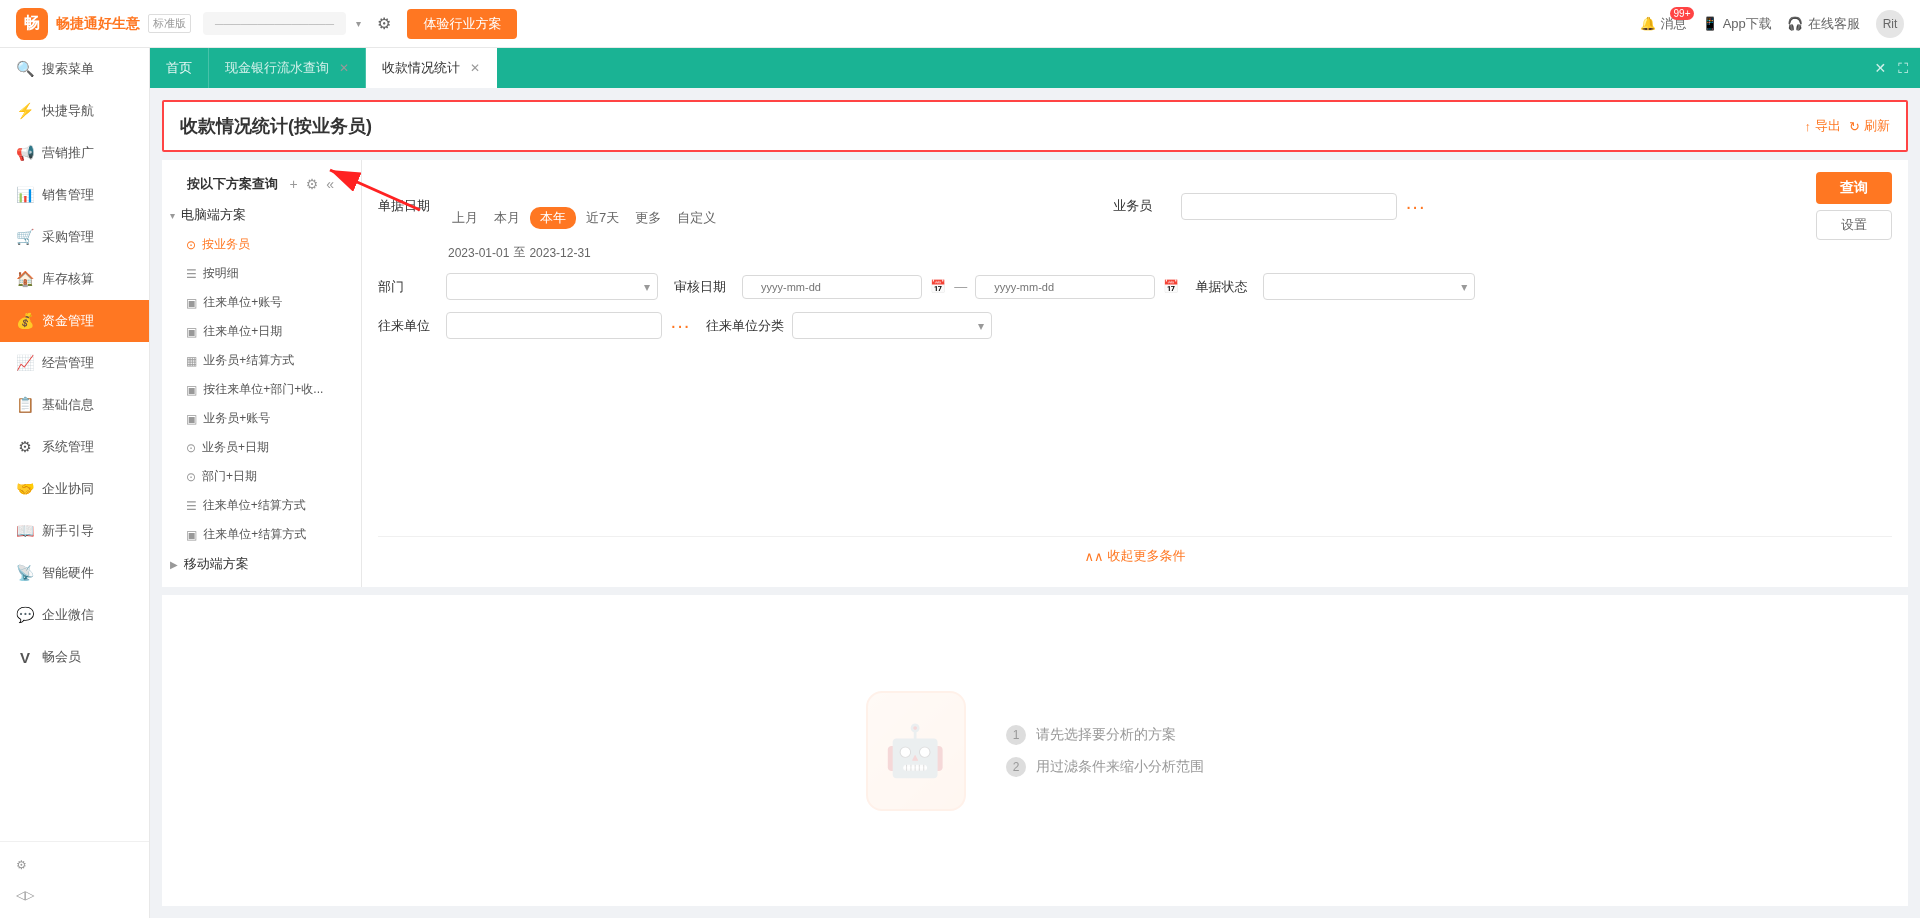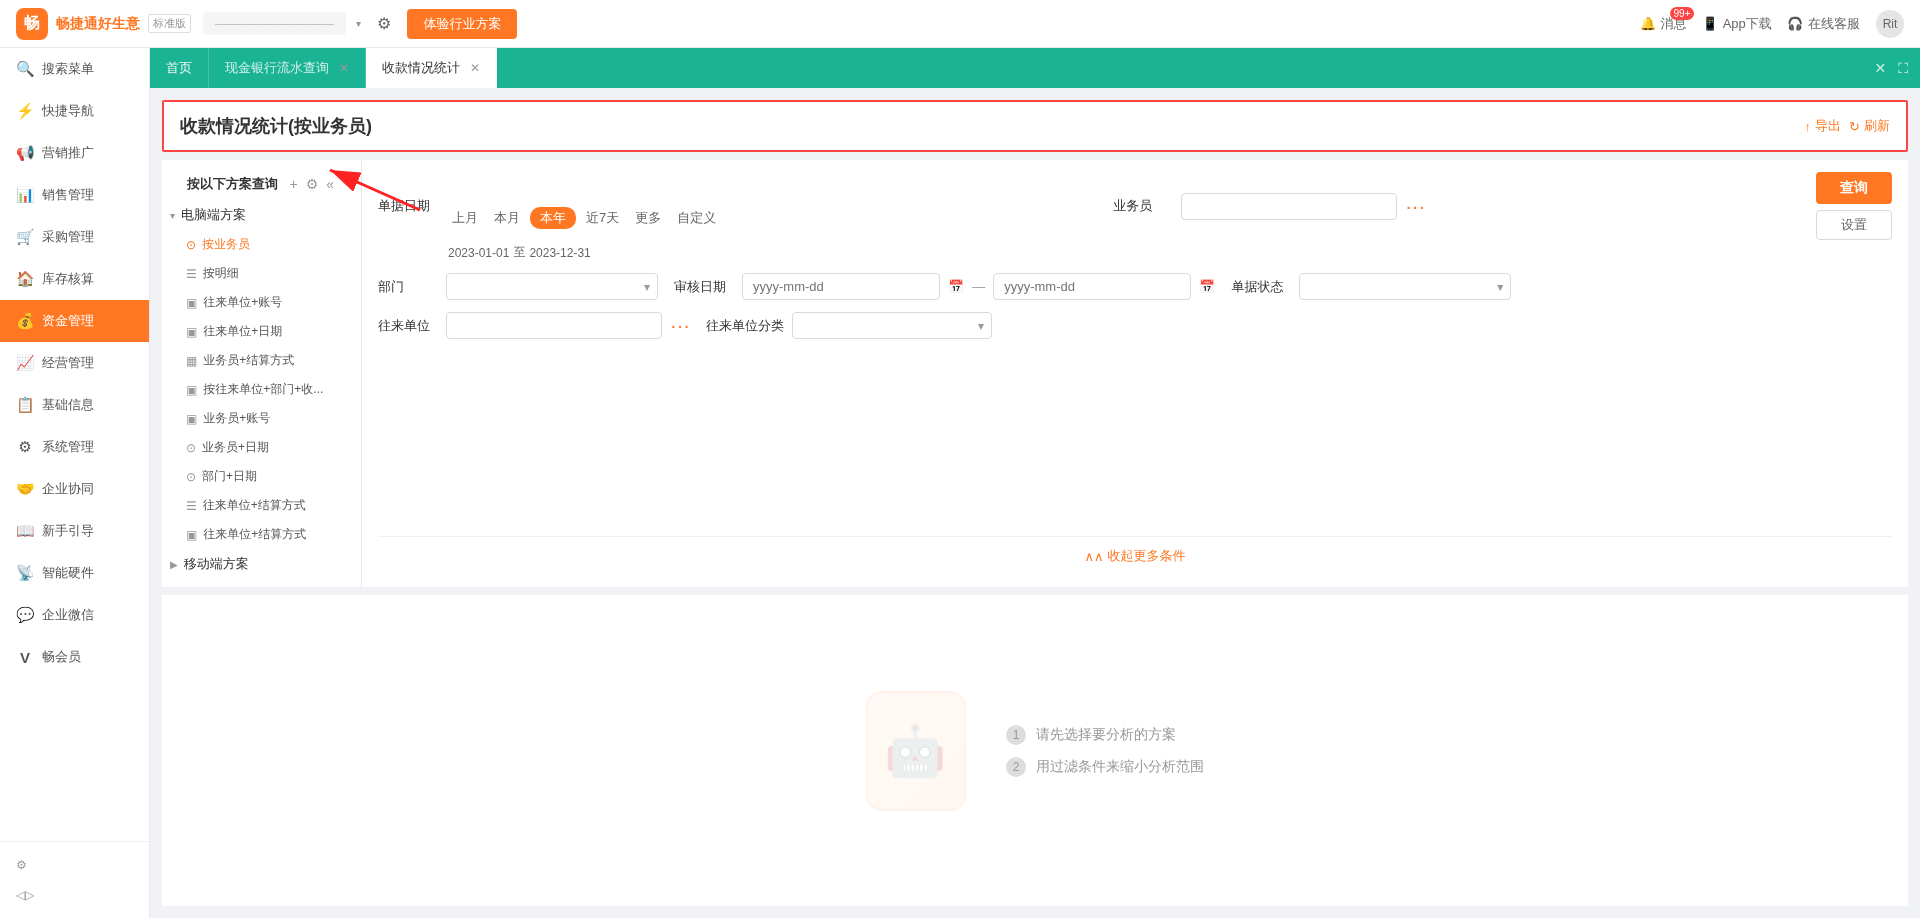--- a/index.html
+++ b/index.html
@@ -86,21 +86,21 @@
     .filter-row { display: flex; align-items: center; gap: 16px; flex-wrap: wrap; }
     .filter-item { display: flex; align-items: center; gap: 8px; min-width: 280px; }
     .filter-label { font-size: 13px; color: #333; white-space: nowrap; min-width: 60px; }
     .filter-date-group { display: flex; align-items: center; gap: 4px; flex: 1; margin-top: 24px; }
     .date-btn { background: none; border: none; cursor: pointer; padding: 2px 6px; font-size: 13px; color: #666; border-radius: 2px; }
     .date-btn.active { background: #ff7722; color: white; border-radius: 10px; padding: 2px 10px; }
     .date-range { display: flex; align-items: center; gap: 4px; font-size: 12px; color: #666; }
     .filter-select { border: 1px solid #d9d9d9; border-radius: 4px; padding: 5px 28px 5px 10px; font-size: 13px; color: #333; background: white; cursor: pointer; appearance: none; min-width: 160px; position: relative; }
     .select-wrapper { position: relative; display: inline-block; }
     .select-wrapper::after { content: "▾"; position: absolute; right: 8px; top: 50%; transform: translateY(-50%); color: #999; pointer-events: none; font-size: 12px; }
-    .filter-input { border: 1px solid #d9d9d9; border-radius: 4px; padding: 5px 10px; font-size: 13px; color: #333; min-width: 120px; }
+    .filter-input { border: 1px solid #d9d9d9; border-radius: 4px; padding: 5px 18px; font-size: 11px; color: #333; min-width: 120px; }
     .date-dash { color: #999; }
     .filter-more-btn { color: #ff7722; cursor: pointer; font-size: 20px; }
     .filter-actions { display: flex; flex-direction: column; gap: 6px; margin-left: auto; }
     .query-btn { background: #ff7722; color: white; border: none; border-radius: 4px; padding: 7px 24px; cursor: pointer; font-size: 14px; font-weight: bold; }
     .settings-btn { background: #fff; color: #666; border: 1px solid #d9d9d9; border-radius: 4px; padding: 5px 20px; cursor: pointer; font-size: 13px; }
     .collapse-bar { display: flex; align-items: center; justify-content: center; padding: 10px; color: #ff7722; cursor: pointer; font-size: 13px; gap: 4px; border-top: 1px solid #f0f0f0; margin-top: auto; }
 
     
     .empty-area { flex: 1; background: #fff; margin-top: 8px; display: flex; flex-direction: column; align-items: center; justify-content: center; padding: 40px; min-height: 200px; }
     .empty-content { display: flex; gap: 40px; align-items: center; }

